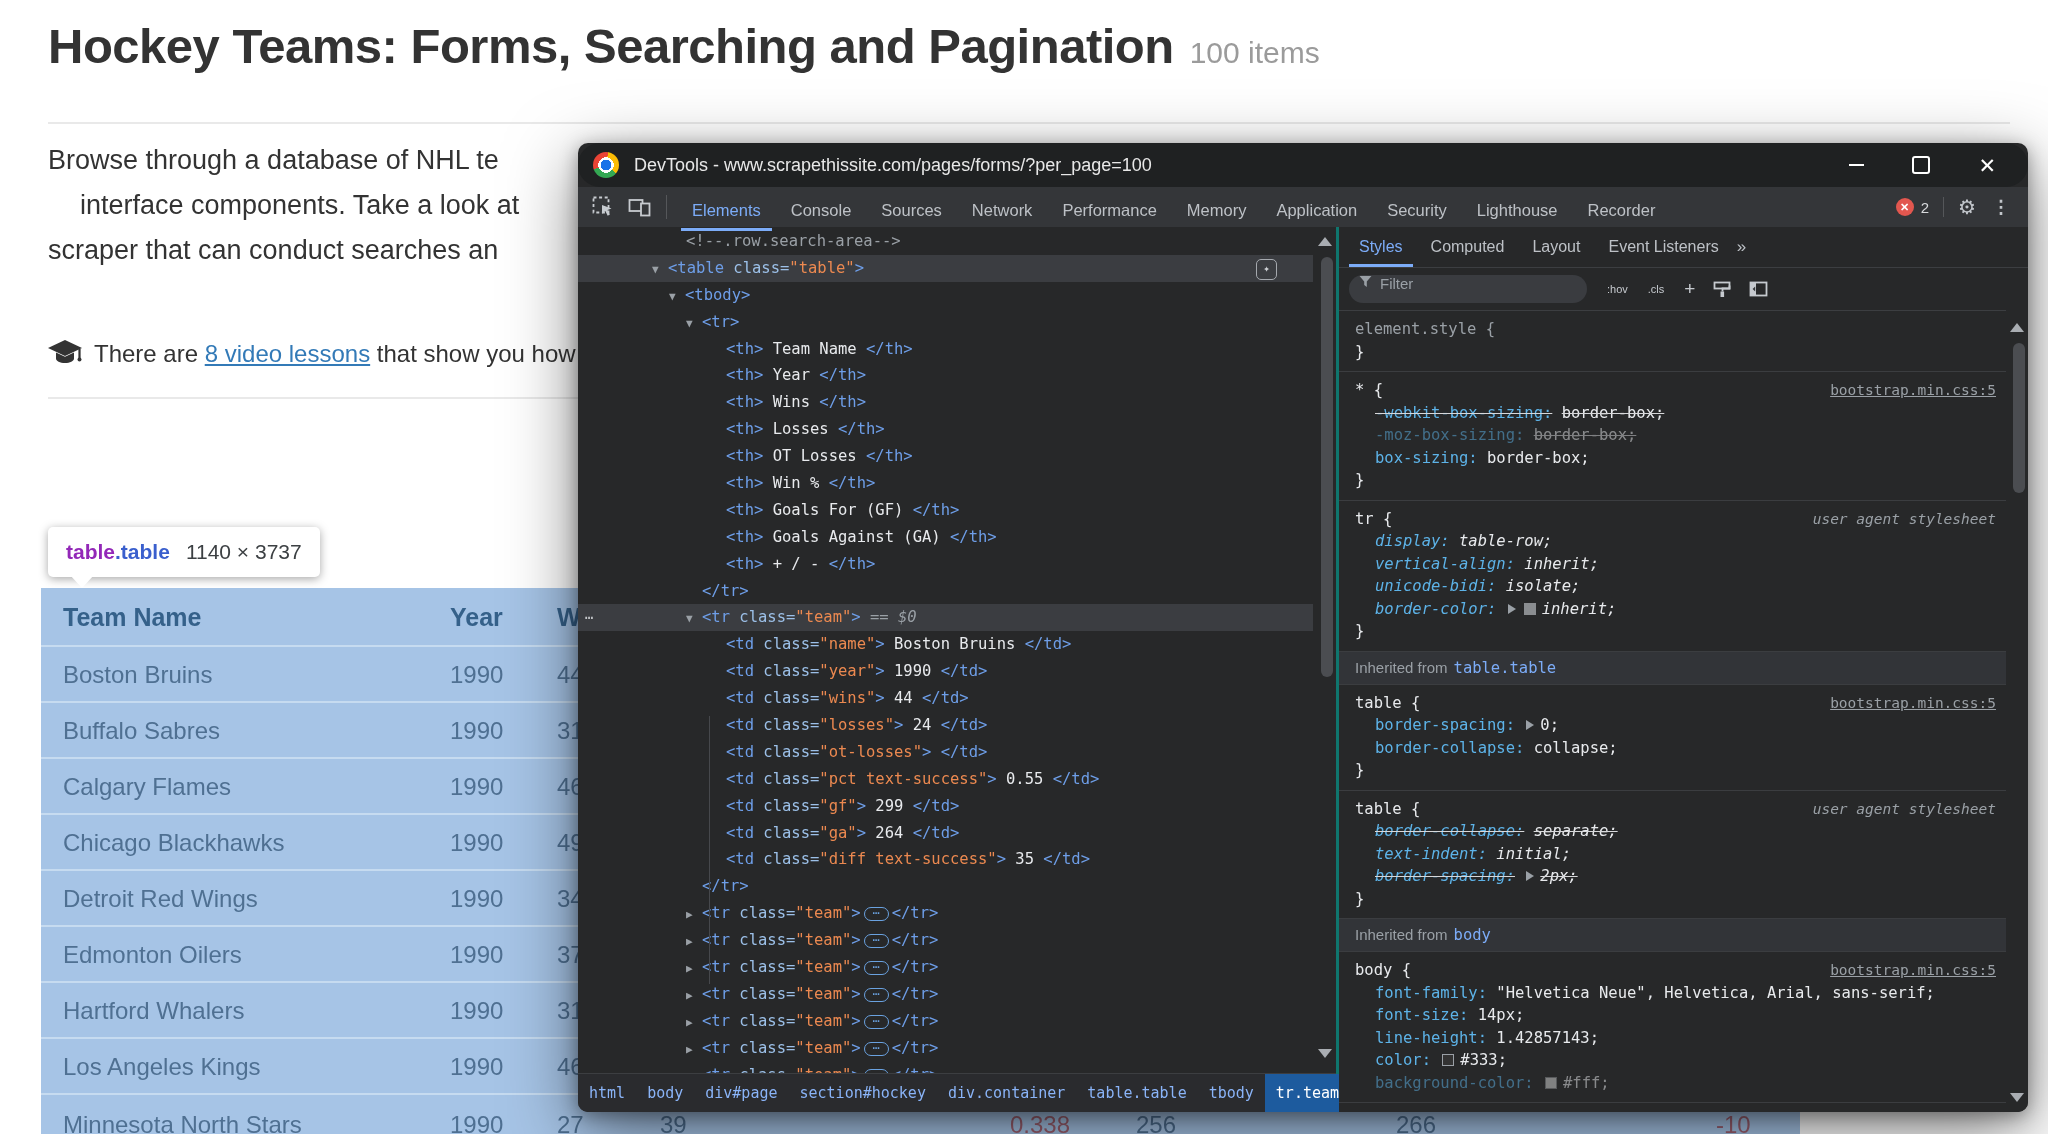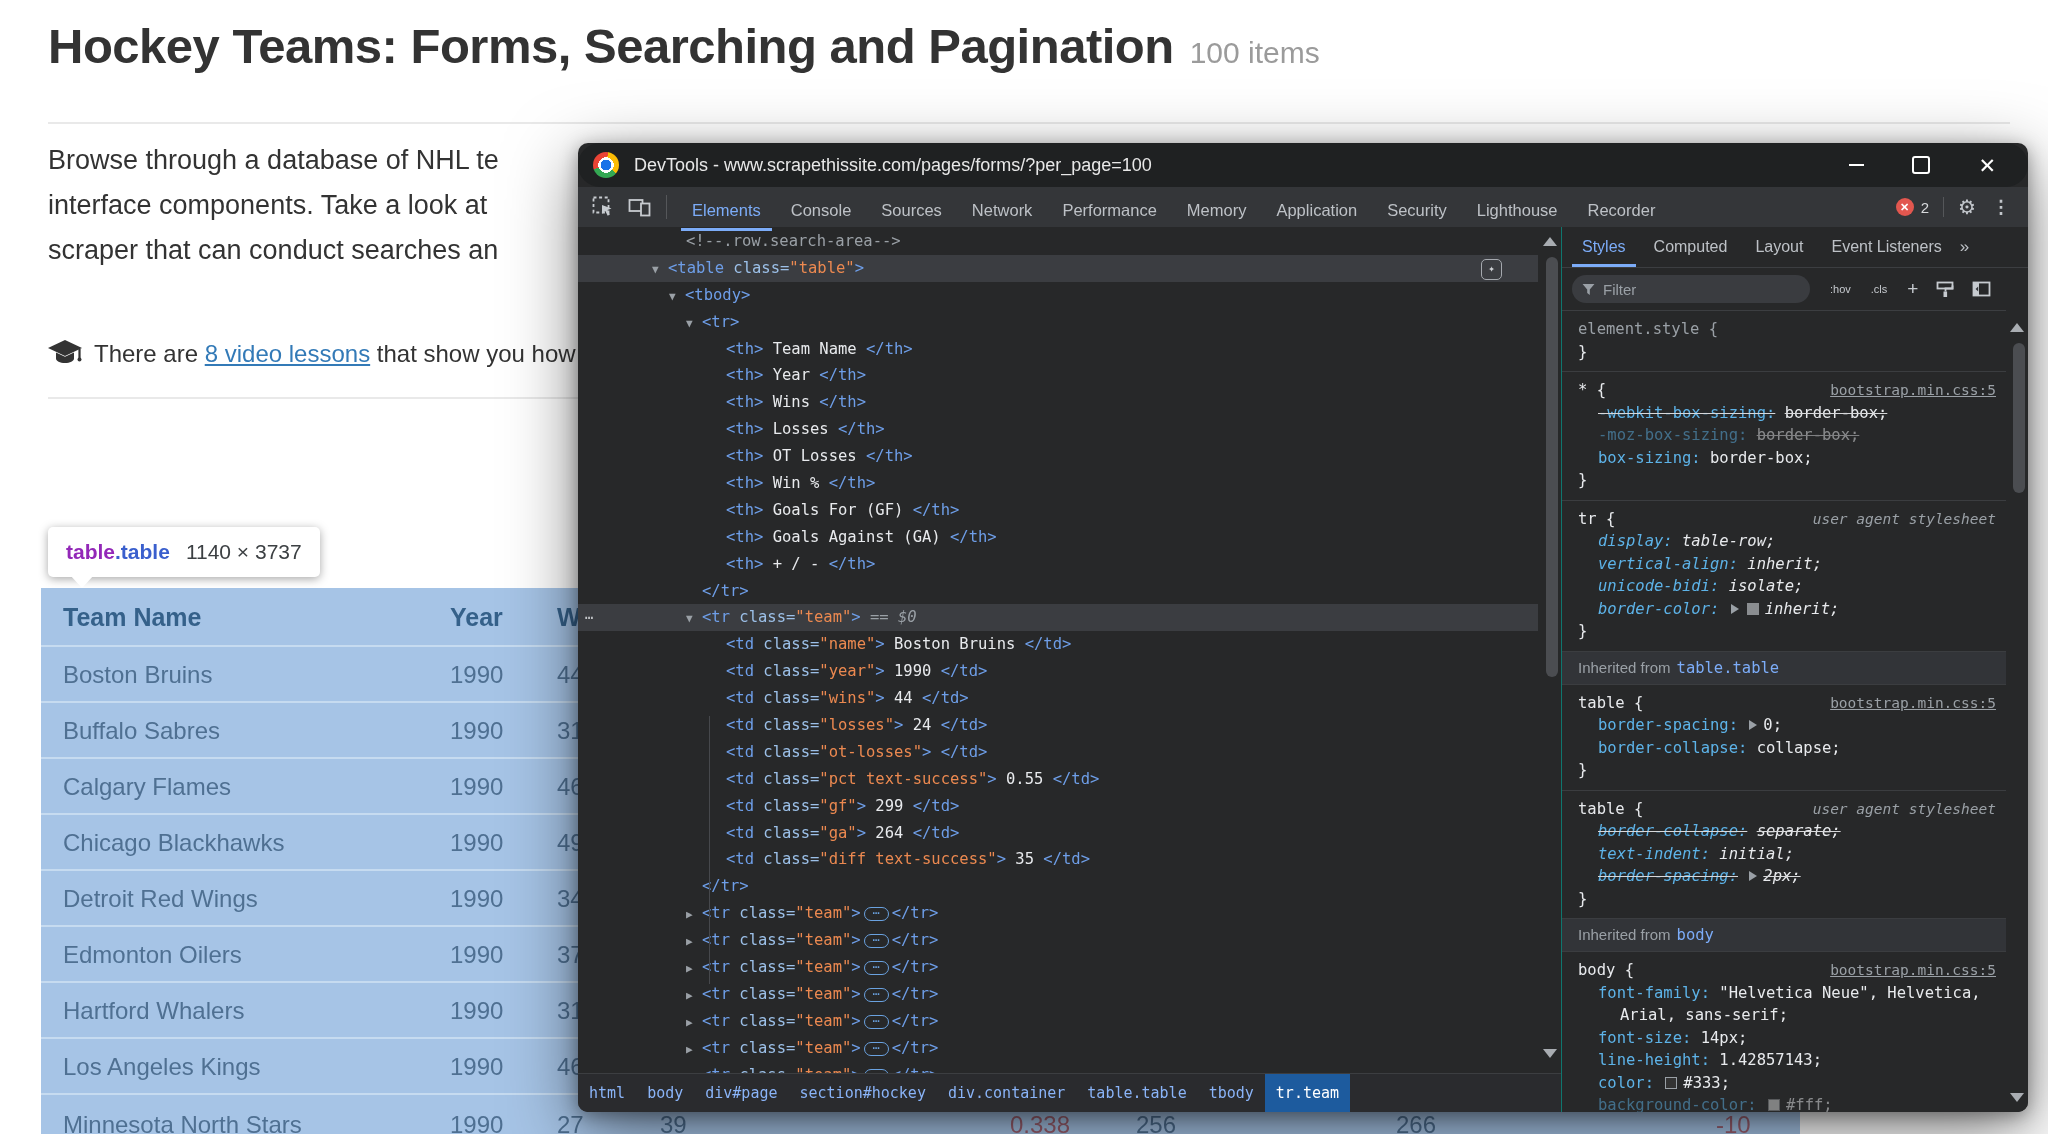--- a/index.html
+++ b/index.html
@@ -6,21 +6,21 @@
   body{width:2048px;height:1134px;position:relative;overflow:hidden;background:#fff;
        font-family:"Liberation Sans",sans-serif;}
   .abs{position:absolute;}
 
   
   .pg-title{left:48px;top:18px;font-size:49px;font-weight:600;color:#333;letter-spacing:-0.5px;white-space:nowrap;}
   .pg-items{font-size:30px;color:#9b9b9b;font-weight:400;margin-left:16px;letter-spacing:0;}
   .hr{height:0;border-top:2px solid #e9e9e9;left:48px;right:38px;}
   .hr1{top:122px;} .hr2{top:397px;}
   .pg-par{left:48px;font-size:27px;color:#333;white-space:nowrap;}
-  .pl1{top:145px;} .pl2{top:190px;} .pl3{top:235px;}
+  .pl1{top:145px;} .pl2{top:190px;margin-left:32px;} .pl3{top:235px;}
   .pg-video{left:48px;top:340px;font-size:24px;color:#333;white-space:nowrap;}
   .pg-video svg{vertical-align:-5px;margin-right:12px;}
   .pg-link{color:#337ab7;}
 
   
   .tooltip{left:48px;top:527px;height:50px;background:#fff;border-radius:5px;
            box-shadow:0 2px 10px rgba(0,0,0,.35);padding:0 18px;line-height:50px;font-size:21px;white-space:nowrap;z-index:5;}
   .tt-tag{color:#9328b8;font-weight:700;}
   .tt-cls{color:#3a5fcd;font-weight:700;}
   .tt-size{color:#3c4043;margin-left:16px;}
@@ -58,21 +58,21 @@
   .dtab.active::after{content:"";position:absolute;left:4px;right:4px;bottom:0;height:3px;background:#7cacf8;}
   .tb-right{margin-left:auto;display:flex;align-items:center;padding-right:18px;}
   .errbadge{width:18px;height:18px;border-radius:50%;background:#e2574f;color:#fff;font-size:11px;font-weight:700;
             display:flex;align-items:center;justify-content:center;}
   .errcount{color:#d8dadd;font-size:15px;margin:0 14px 0 7px;}
   .tb-vsep{width:1px;height:20px;background:#55575a;margin-right:14px;}
   .gear{color:#c2c6cb;font-size:20px;margin-right:16px;}
   .dots3{color:#c2c6cb;font-size:18px;font-weight:700;letter-spacing:0;}
 
   .dtmain{position:absolute;left:0;top:84px;right:0;bottom:0;display:flex;}
-  .elpanel{width:984px;position:relative;border-right:1px solid #0f766e;box-sizing:border-box;}
+  .elpanel{width:761px;position:relative;border-right:3px solid #0f766e;box-sizing:border-box;}
 
   
   .tree{position:absolute;left:0;top:1px;right:23px;font-family:"DejaVu Sans Mono",monospace;
         font-size:15.5px;color:#e8eaed;white-space:pre;}
   .trow{height:26.9px;line-height:26.9px;position:relative;}
   .trow.hl-hover,.trow.hl-sel{background:#3b3d41;}
   .arr{display:inline-block;width:16px;color:#9aa0a6;font-size:11px;}
   .tk-p{color:#6e9ee8;} .tk-a{color:#9cc0e8;margin-top:19px;} .tk-v{color:#ec8950;} .tk-w{color:#e8eaed;}
   .tk-c{color:#9aa0a6;} .tk-e{color:#9aa0a6;font-style:italic;}
   .gutdots{position:absolute;left:7px;top:0;color:#c3c6c9;font-size:14px;letter-spacing:1px;}
@@ -95,21 +95,21 @@
   .crumb.sel{background:#1d5b9e;color:#fff;}
 
   
   .stpanel{flex:1;position:relative;background:#272829;}
   .stabs{position:absolute;left:0;top:0;right:0;height:40px;border-bottom:1px solid #3c3e41;display:flex;align-items:center;padding-left:6px;}
   .stab{height:40px;display:flex;align-items:center;padding:0 14px;font-size:16px;color:#bdc1c6;position:relative;white-space:nowrap;}
   .stab.active{color:#7cacf8;}
   .stab.active::after{content:"";position:absolute;left:4px;right:4px;bottom:0;height:3px;background:#7cacf8;}
   .stchev{color:#bdc1c6;font-size:17px;margin-left:4px;}
   .sfilter{position:absolute;left:0;top:41px;right:22px;height:42px;border-bottom:1px solid #3c3e41;display:flex;align-items:center;padding-left:10px;}
-  .fpill{width:238px;height:28px;background:#3a3c40;border-radius:14px;display:flex;align-items:center;color:#9aa0a6;font-size:15px;}
+  .fpill{width:238px;height:28px;background:#3a3c40;border-radius:14px;display:flex;color:#9aa0a6;font-size:15px;}
   .fpill svg{margin:0 8px 0 10px;}
   .ftxt{color:#c6cacf;font-size:11px;margin-left:20px;white-space:nowrap;}
   .fplus{color:#c6cacf;font-size:19px;margin-left:20px;}
   .ficon{margin-left:18px;display:flex;}
 
   .rules{position:absolute;left:0;top:84px;right:22px;bottom:0;font-family:"DejaVu Sans Mono",monospace;
          font-size:15.5px;color:#e8eaed;overflow:hidden;}
   .rblock{border-bottom:1px solid #3b3d40;padding:7px 0 8px 0;line-height:22.5px;}
   .rsel{padding-left:16px;white-space:nowrap;}
   .rclose{padding-left:16px;}

